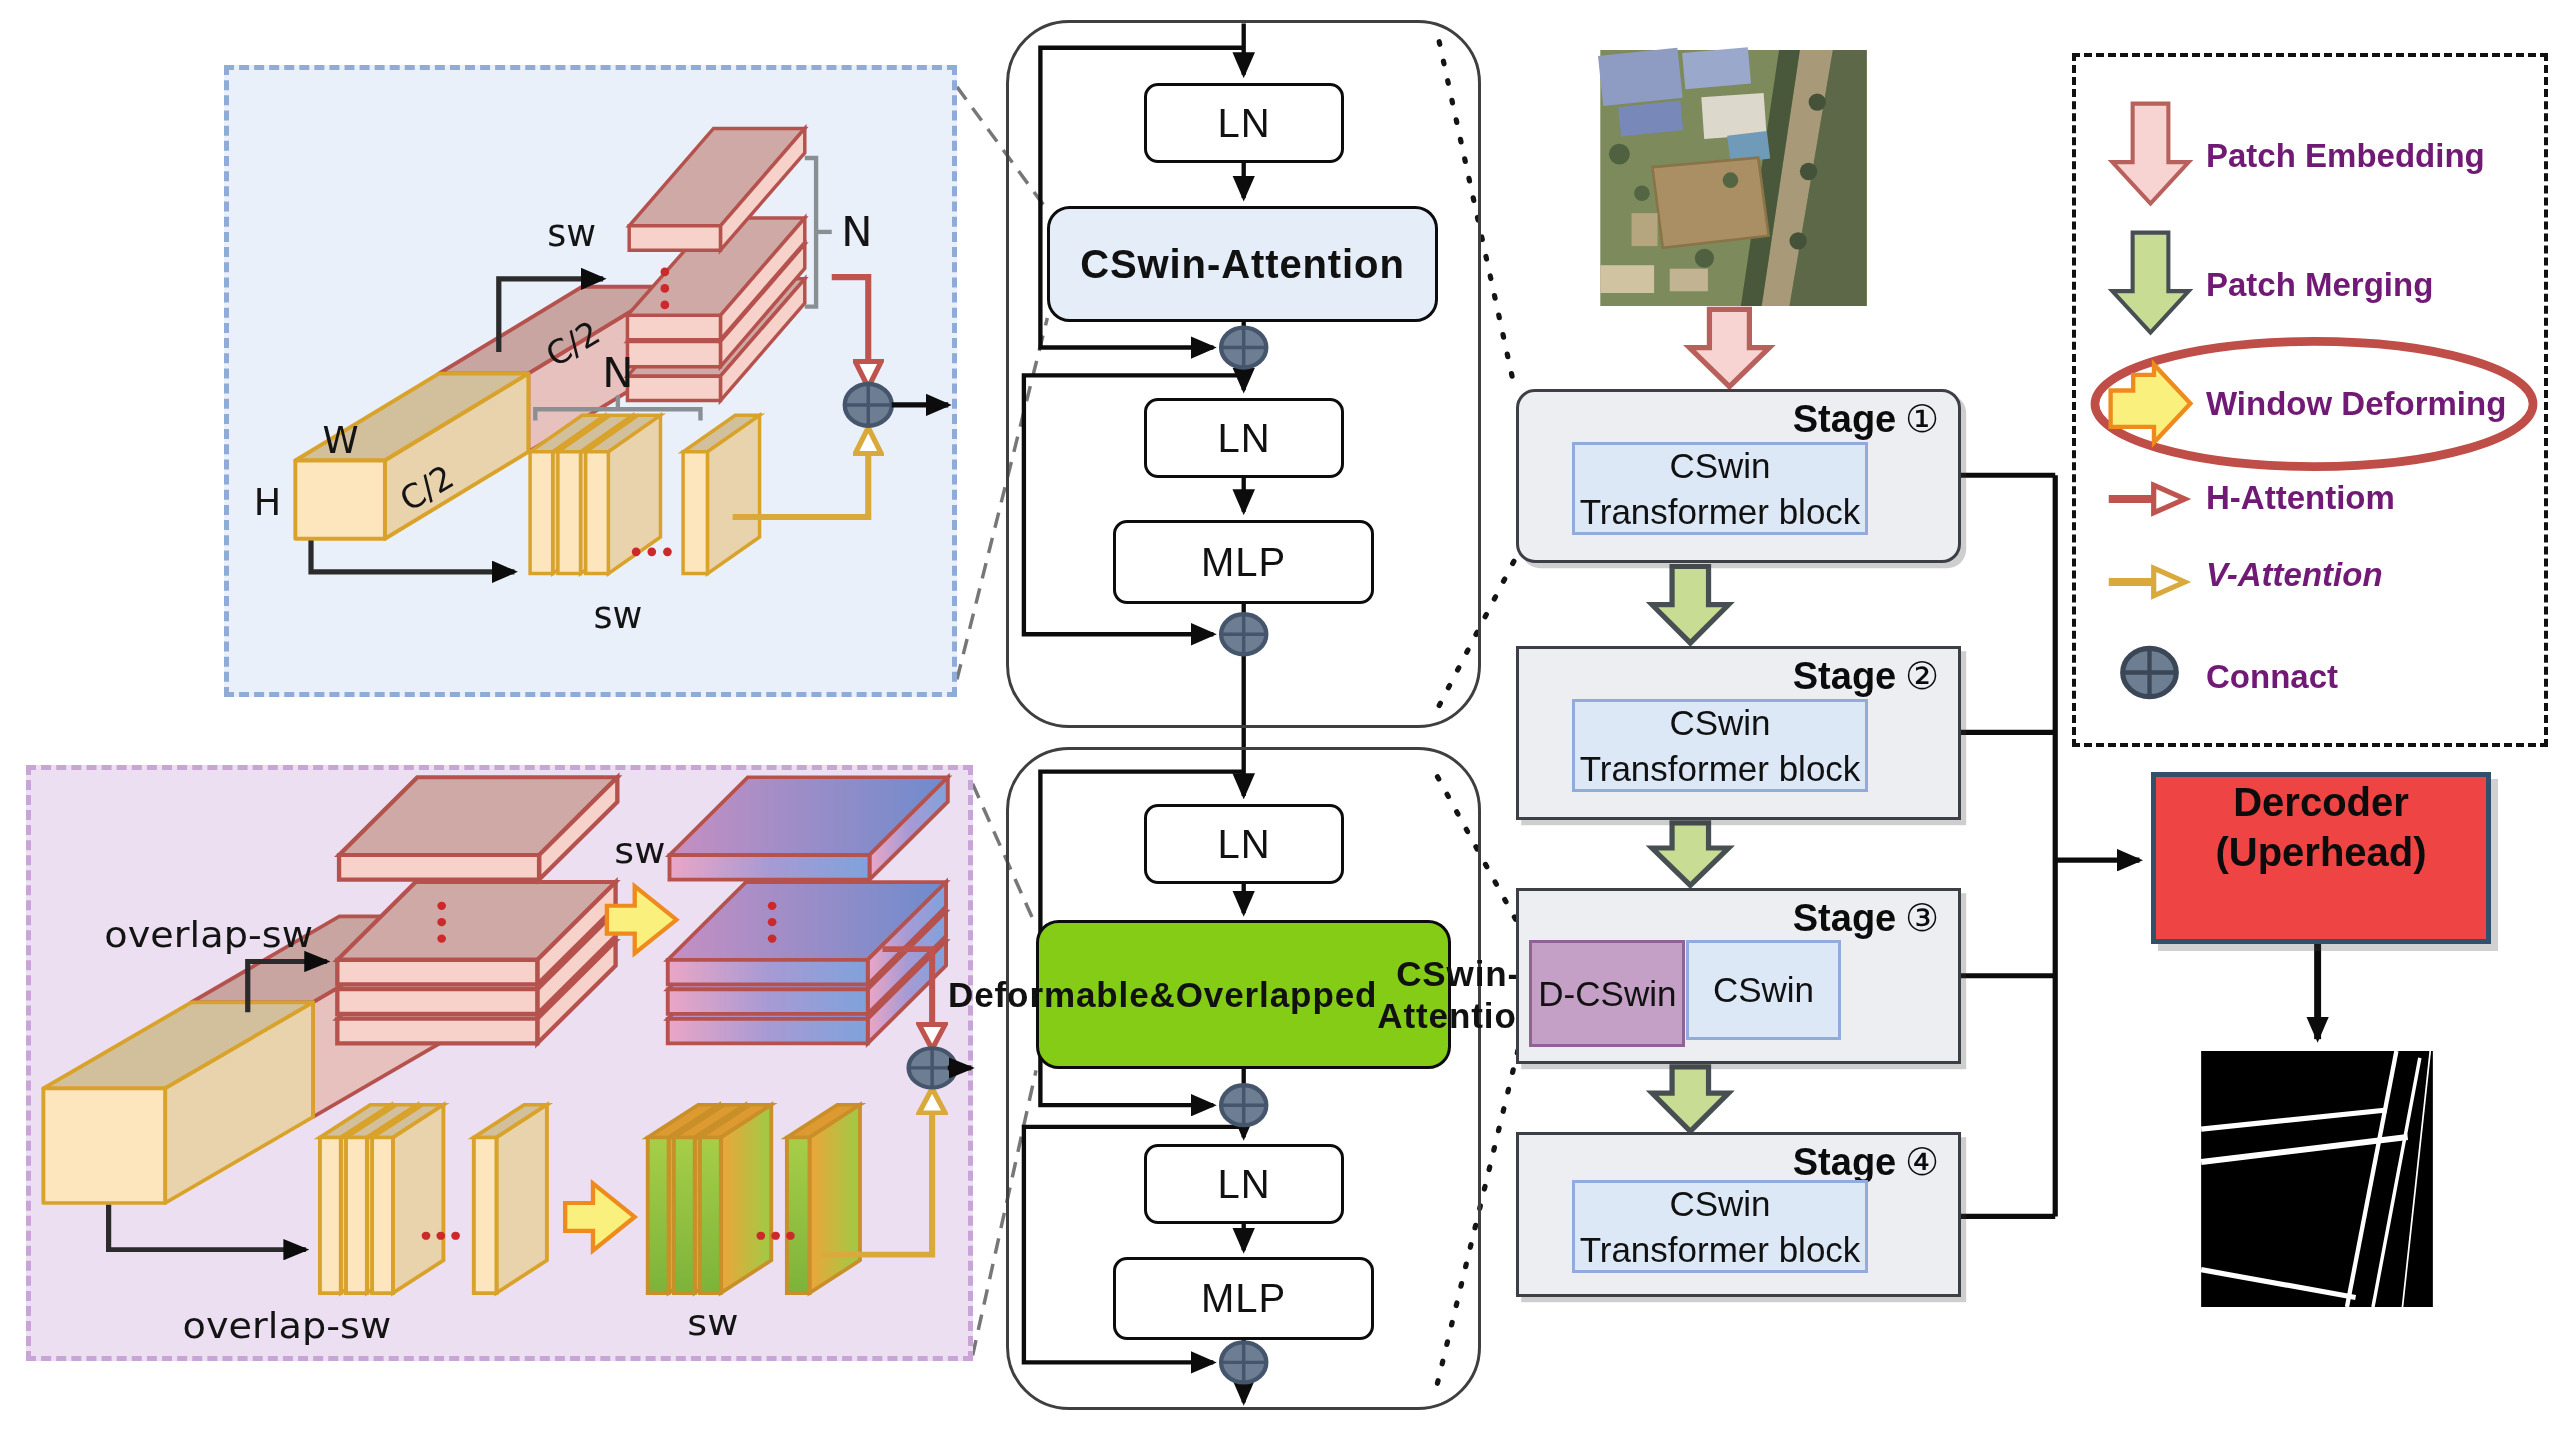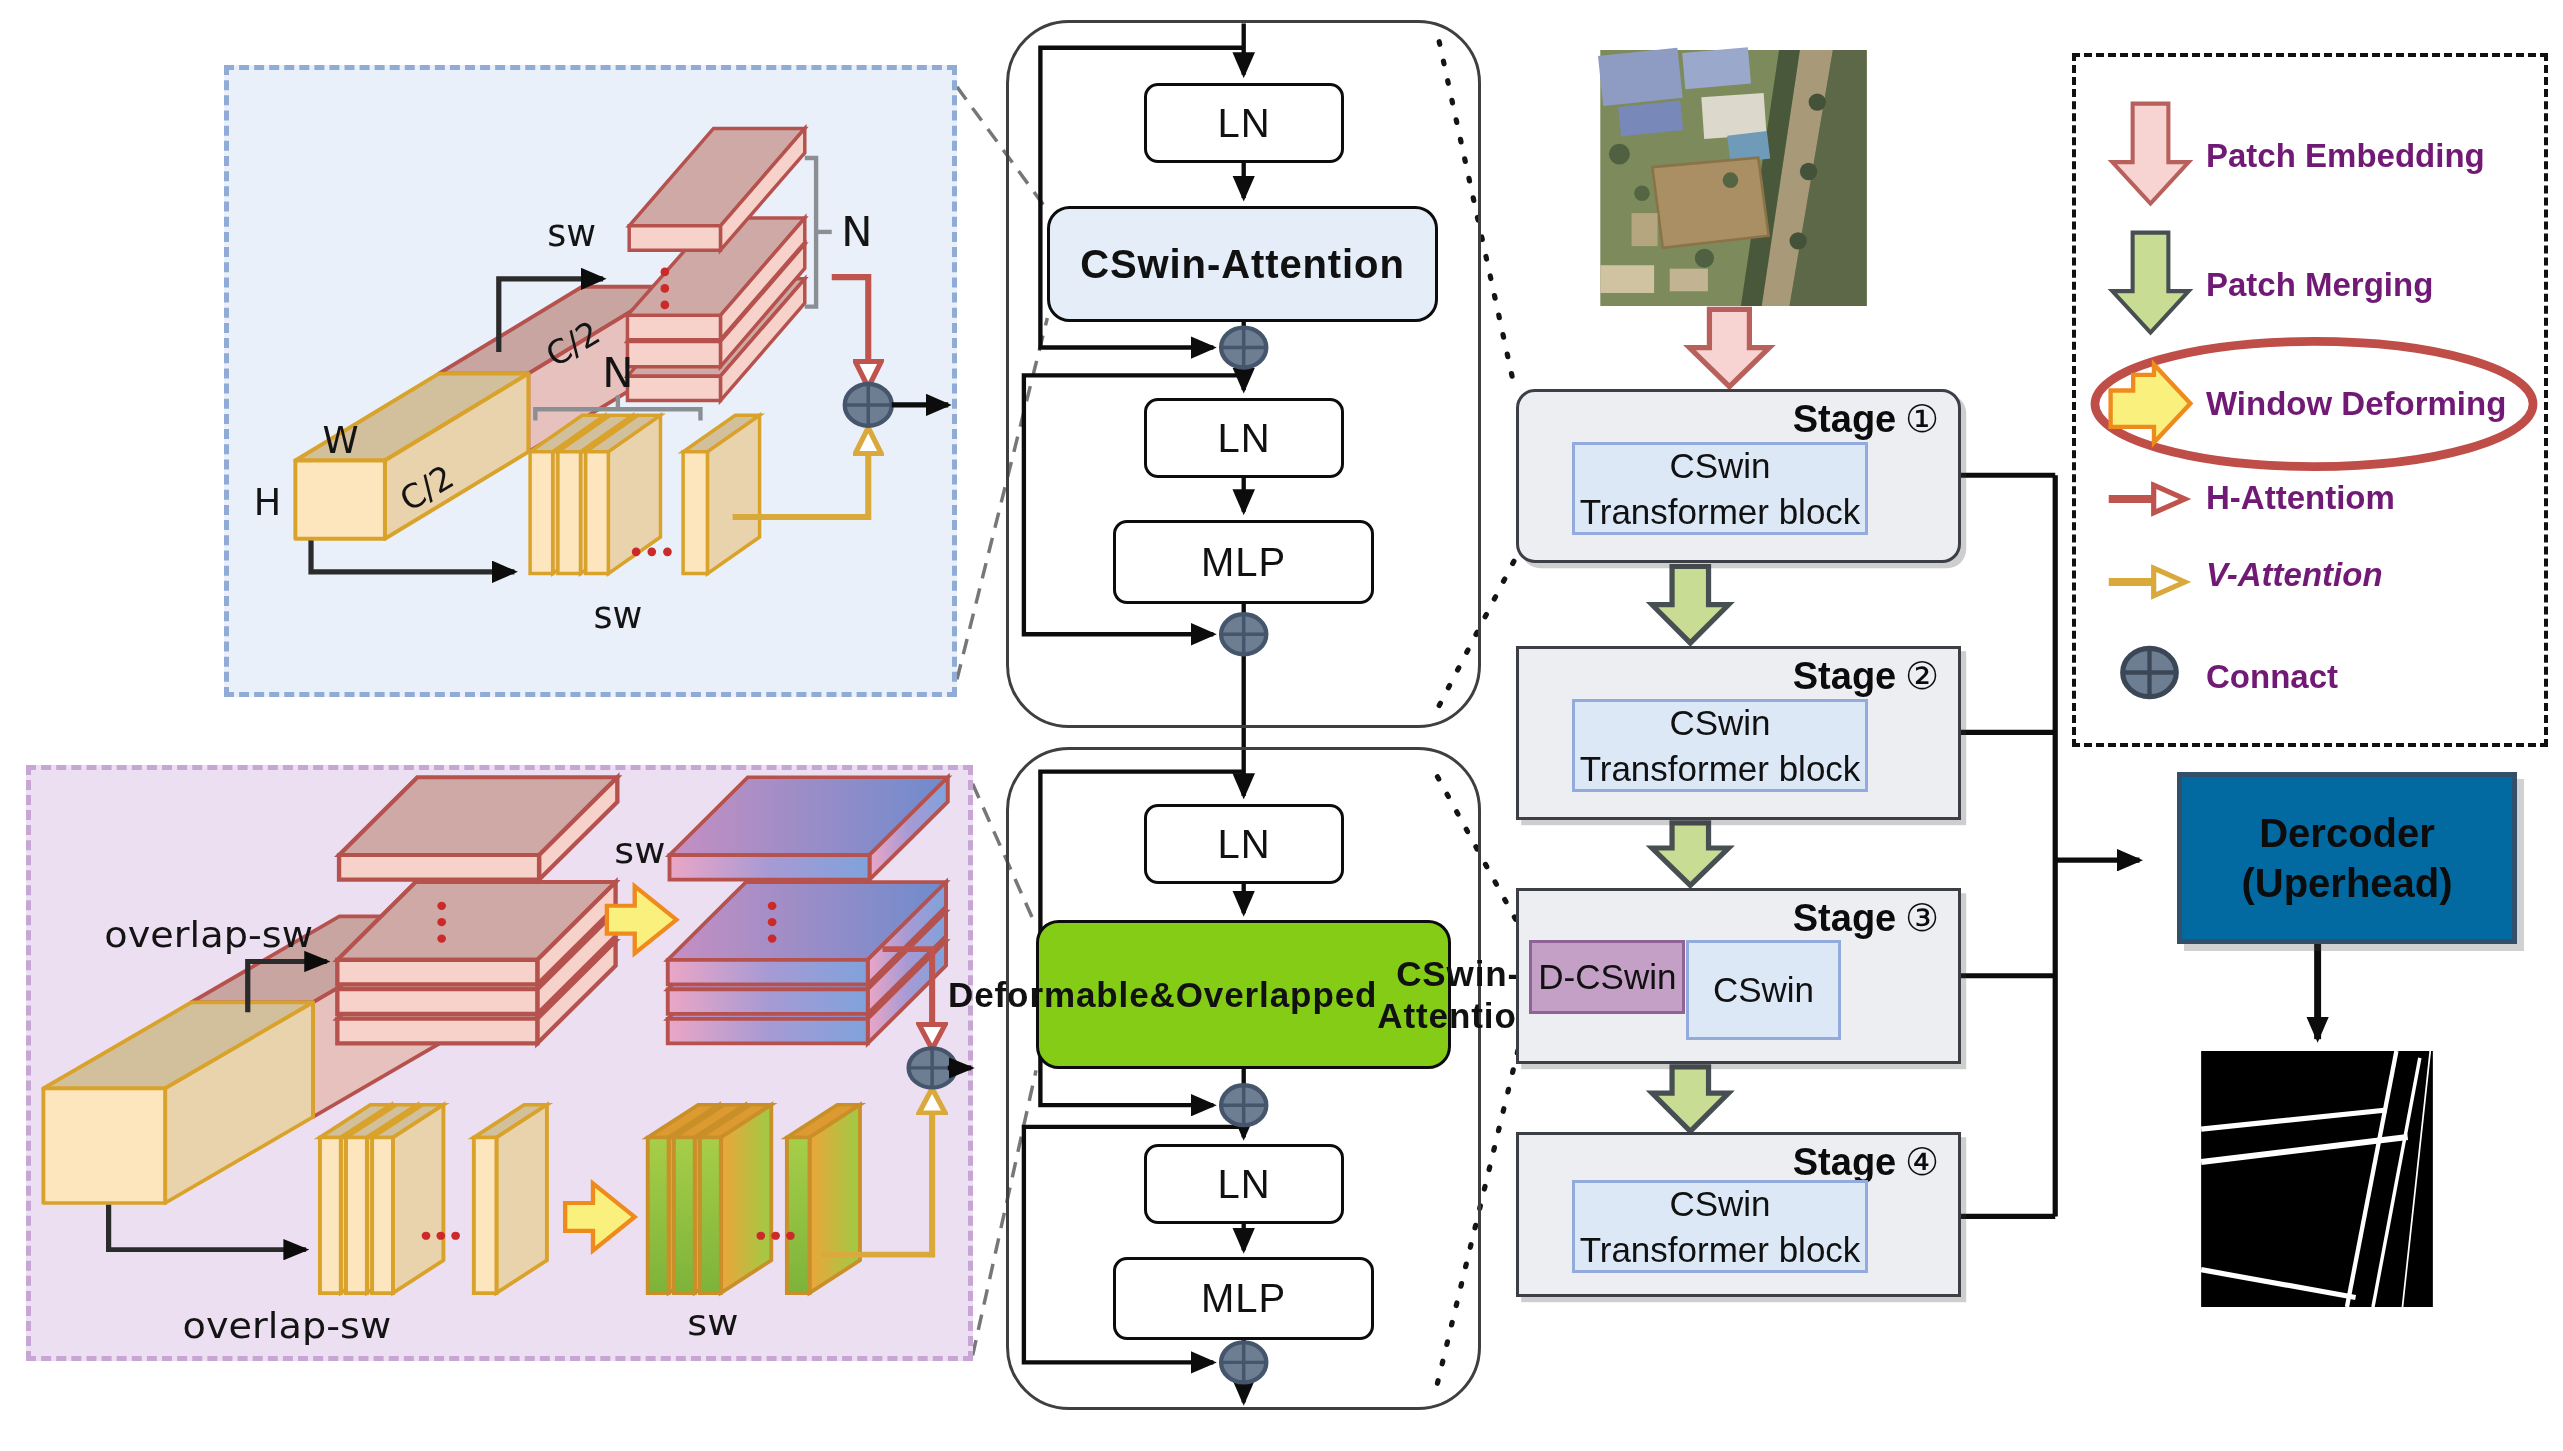--- a/index.html
+++ b/index.html
@@ -29,24 +29,24 @@
   .stage { position:absolute; left:1516px; width:445px; background:#eceef2;
     border:3.5px solid #3c3f46; box-shadow:5.2px 5.2px 0 rgba(60,60,60,0.25); }
   .stage-label { position:absolute; top:5.2px; right:19px; font-size:38px; color:#0c0c0c; white-space:nowrap; }
   .stage-label b { font-weight:bold; }
   .stage-label .circ { font-weight:400; margin-left:8.7px; }
   .stage-inner { position:absolute; display:flex; align-items:center; justify-content:center; text-align:center;
     background:#dde8f6; border:3.5px solid #92aadc; font-size:35px; color:#111; line-height:1.3; }
   .dcs { background:#c49fc6; border-color:#8f6396; }
 
   
-  .decoder { left:2151px; top:772px; width:340px; height:172px; background:#0369a1;
+  .decoder { left:2151px; top:772px; width:340px; height:172px; background:#ef4444;
     border:5.2px solid #33506b; box-shadow:7px 7px 0 rgba(70,70,70,0.25);
-    display:flex; flex-direction:column; align-items:center; justify-content:center;
-    font-size:40px; font-weight:bold; color:#0c0c0c; line-height:1.25;margin-left:26px; }
+    display:flex; flex-direction:column; align-items:center; justify-content:flex-start;
+    font-size:40px; font-weight:bold; color:#0c0c0c; line-height:1.25; }
 
   
   .legend { left:2072px; top:53px; width:476px; height:694px; border:4.3px dashed #111; background:#fff; }
   .legend-row { position:absolute; left:0; width:100%; display:flex; align-items:center; }
   .legend-text { position:absolute; left:130px; width:322px; text-align:left;
     font-size:33px; font-weight:bold; color:#701a75; }
 
   
   text.hand { font-family:"DejaVu Sans", sans-serif; fill:#141414; }
 </style>
@@ -461,21 +461,21 @@
       </div>
   </div>
   <div class="stage" style="top:646px;height:174px;">
     <div class="stage-label"><b>Stage</b><span class="circ">②</span></div>
     <div class="stage-inner" style="left:53px;top:50px;width:296px;height:93px;">
         <span>CSwin Transformer block</span>
       </div>
   </div>
   <div class="stage" style="top:888px;height:176px;">
     <div class="stage-label"><b>Stage</b><span class="circ">③</span></div>
-    <div class="stage-inner dcs" style="left:10.4px;top:49px;width:156px;height:74px;">
+    <div class="stage-inner dcs" style="left:10.4px;top:49px;width:156px;height:107px;">
         <span>D-CSwin</span>
       </div>
     <div class="stage-inner" style="left:167px;top:49px;width:155px;height:100px;">
         <span>CSwin</span>
       </div>
   </div>
   <div class="stage" style="top:1132px;height:165px;">
     <div class="stage-label"><b>Stage</b><span class="circ">④</span></div>
     <div class="stage-inner" style="left:53px;top:45px;width:296px;height:93px;">
         <span>CSwin Transformer block</span>

